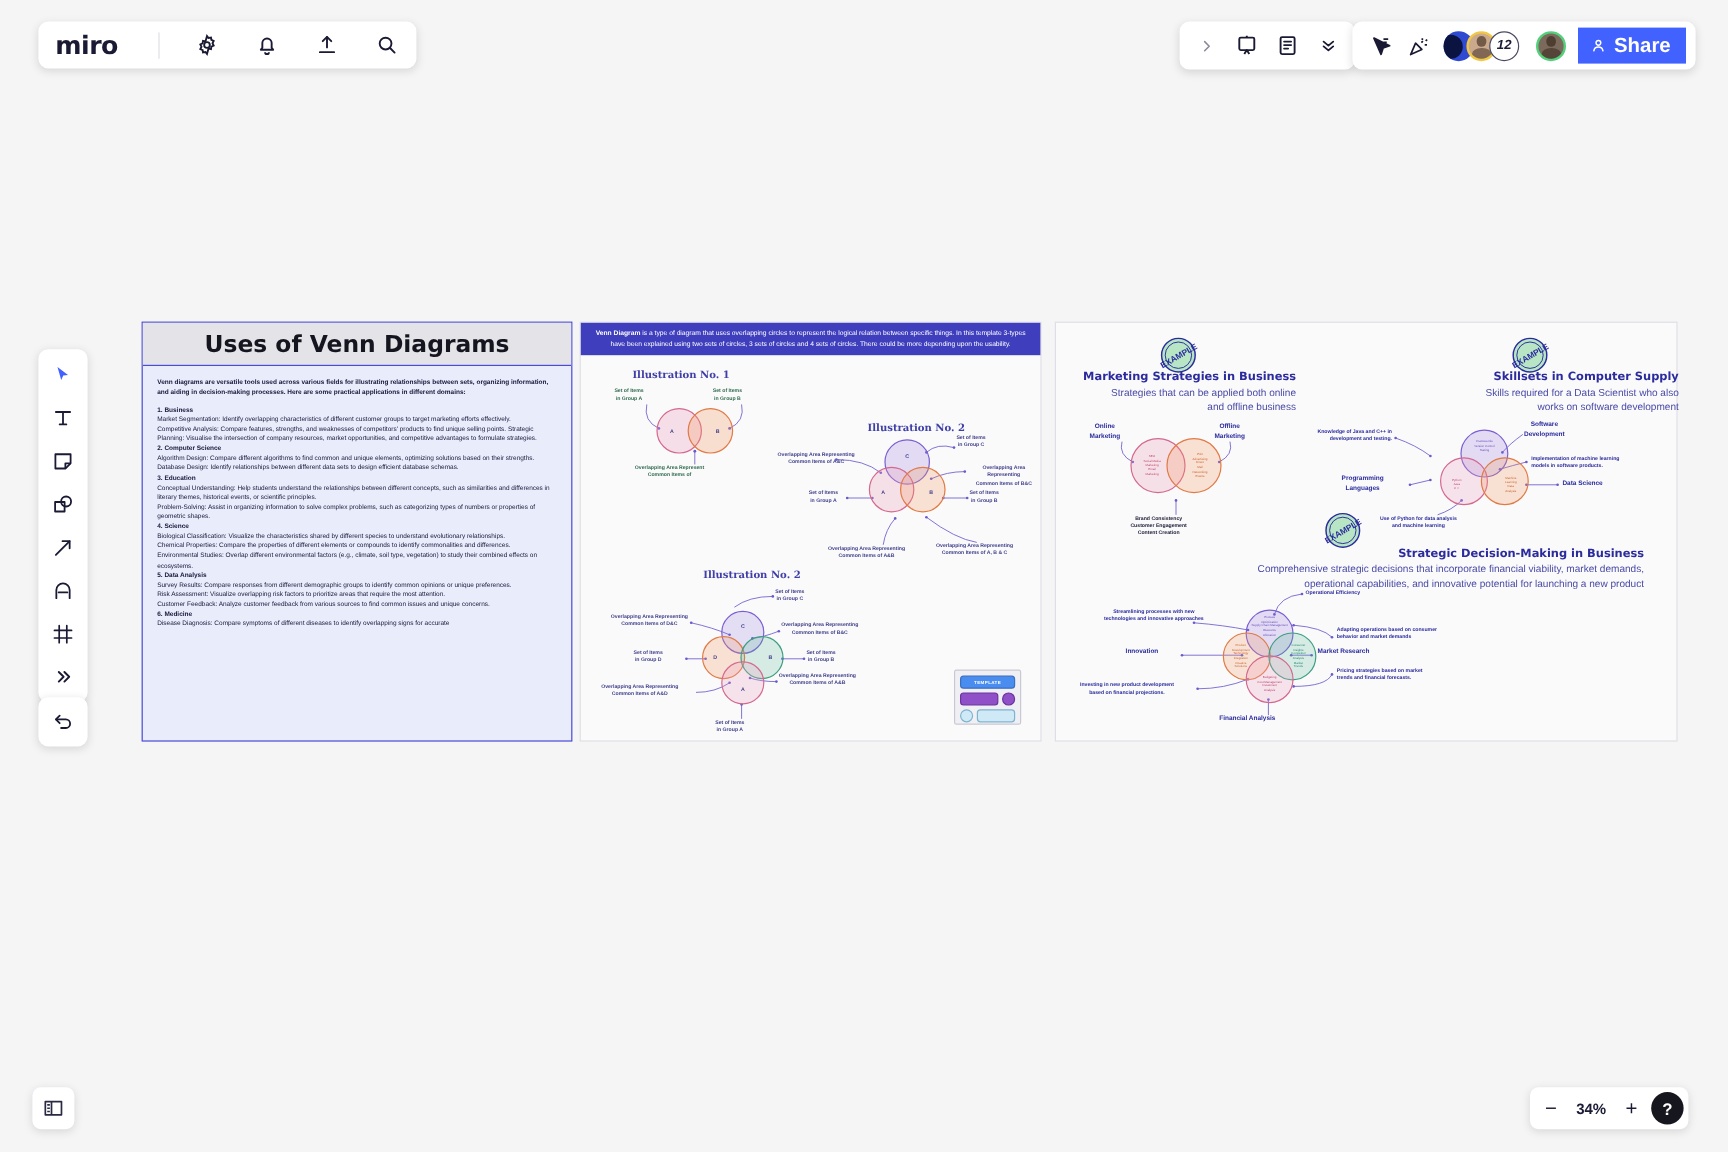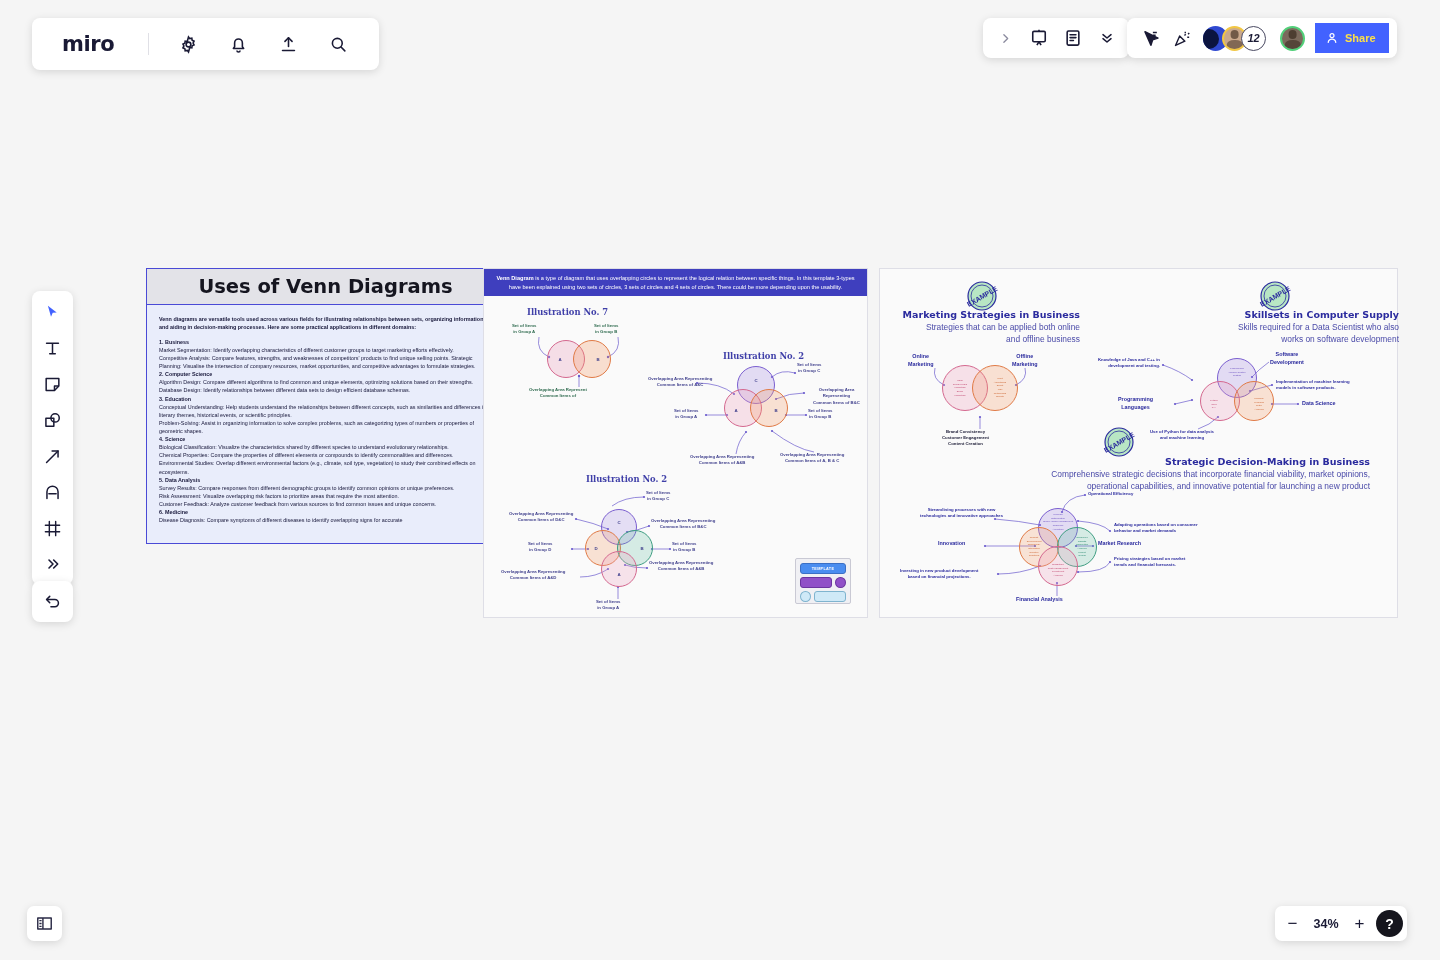--- a/index.html
+++ b/index.html
@@ -8,24 +8,24 @@
     width: 1440px; height: 960px;
     font-family: "Liberation Sans", sans-serif;
     background: #f5f5f5;
     overflow: hidden;
   }
   #canvas { position: relative; width: 1440px; height: 960px; background: #f5f5f5; }
 
   
   .topbar-left {
     position: absolute; left: 32px; top: 18px;
-    height: 52px; display: flex; align-items: center;
+    height: 39px; display: flex; align-items: center;
     background: #fff; border-radius: 8px;
     box-shadow: 0 2px 8px rgba(0,0,0,.13);
-    padding: 0 30px; gap: 28px;
+    padding: 0 14px; gap: 28px;
   }
   .miro-logo {
     font-family: "DejaVu Sans", sans-serif;
     font-size: 21px; font-weight: 700; color: #1a1a35;
     letter-spacing: -0.4px; padding-right: 6px;
   }
   .vdiv { width: 1px; height: 22px; background: #e0e0e6; }
   .tb-icon { width: 22px; height: 22px; display: flex; align-items: center; justify-content: center; cursor: pointer; }
   .tb-icon svg { display: block; }
 
@@ -67,23 +67,23 @@
   .av-face::before {
     content:""; position:absolute; left:50%; top:14%; transform:translateX(-50%);
     width: 42%; height: 42%; border-radius: 50%; background: rgba(40,25,15,.55);
   }
   .av-face::after {
     content:""; position:absolute; left:50%; bottom:-6%; transform:translateX(-50%);
     width: 78%; height: 48%; border-radius: 46% 46% 0 0; background: rgba(40,25,15,.45);
   }
   .share-btn {
     display: flex; align-items: center; gap: 6px;
-    background: #4262ff; color: #fde047;
+    background: #4262ff; color: #ffffff;
     border-radius: 0; height: 30px; padding: 0 13px 0 10px;
-    font-size: 11px; font-weight: 600; cursor: pointer;
+    font-size: 17px; font-weight: 600; cursor: pointer;
   }
 
   
   .tools {
     position: absolute; left: 32px; top: 291px;
     width: 41px; background: #fff; border-radius: 8px;
     box-shadow: 0 2px 8px rgba(0,0,0,.13);
     padding: 8px 0; display: flex; flex-direction: column; align-items: center; gap: 10px;
   }
   .tool {
@@ -117,22 +117,22 @@
     width: 27px; height: 27px; border-radius: 50%; background: #16161e; color: #fff;
     display: flex; align-items: center; justify-content: center;
     font-size: 14px; font-weight: 700; cursor: pointer;
   }
 
   
   .board { position: absolute; }
 
   
   #panel-text {
-    left: 118px; top: 268px; width: 359px; height: 276px;
-    background: #e9edfb; border: 1.5px solid #4a4ad6; margin-left: 28px;
+    left: 118px; top: 268px; width: 359px; height: 350px;
+    background: #e9edfb; border: 1.5px solid #4a4ad6;
   }
   .doc-title-bar {
     background: #e3e3e8; border-bottom: 1.5px solid #4a4ad6;
     height: 36px; display: flex; align-items: center; justify-content: center;
   }
   .doc-title { font-size: 19.5px; font-weight: 700; color: #15151f; font-family: "DejaVu Sans", sans-serif; }
   .doc-body { padding: 10px 12px; }
   .doc-intro {
     font-size: 5.4px; font-weight: 700; color: #17173a; line-height: 1.55; margin-bottom: 6px;
   }
@@ -404,21 +404,21 @@
         <div class="doc-p" style="white-space:pre-line">Disease Diagnosis: Compare symptoms of different diseases to identify overlapping signs for accurate</div>
       </div>
     </div>
   </div>
 
   <div class="board" id="panel-illus">
     <div class="banner">
       <b>Venn Diagram</b><span> is a type of diagram that uses overlapping circles to represent the logical relation between specific things. In this template 3-types have been explained using two sets of circles, 3 sets of circles and 4 sets of circles. There could be more depending upon the usability.</span>
     </div>
 
-    <div class="illus-title" style="left:43px; top:38px;">Illustration No. 7</div>
+    <div class="illus-title" style="left:43px; top:38px;">Illustration No. 1</div>
     <svg class="connector" style="left:0;top:0;width:385px;height:350px;">
       <path d="M55 68 Q52 82 65 88" stroke="#6a5acd" stroke-width=".7" fill="none"></path>
       <path d="M134 68 Q137 82 124 88" stroke="#6a5acd" stroke-width=".7" fill="none"></path>
       <path d="M95 118 L95 107" stroke="#6a5acd" stroke-width=".7" fill="none"></path>
       <circle cx="65" cy="88" r="1.2" fill="#6a5acd"></circle>
       <circle cx="124" cy="88" r="1.2" fill="#6a5acd"></circle>
       <circle cx="95" cy="107" r="1.2" fill="#6a5acd"></circle>
     </svg>
     <div class="circ" style="left:63px; top:71px; width:38px; height:38px; background:rgba(236,158,188,.30); border:.8px solid #d4688f;"></div>
     <div class="circ" style="left:89px; top:71px; width:38px; height:38px; background:rgba(244,150,96,.28); border:.8px solid #e07a46;"></div>
@@ -636,21 +636,21 @@
 
     <svg class="stamp" style="left:222px; top:156px;">
       <g transform="translate(17,17)">
         <circle r="14" fill="#b8e6c4" stroke="#2b2b9e" stroke-width="1.2"></circle>
         <circle r="11" fill="none" stroke="#2b2b9e" stroke-width=".8"></circle>
         <text transform="rotate(-30)" text-anchor="middle" y="3" font-size="7" font-weight="700" fill="#2b2b9e" font-family="Liberation Sans, sans-serif">EXAMPLE</text>
       </g>
     </svg>
     <div class="ex-head" style="left:30px; top:187px; width:460px;">
       <div class="ex-title">Strategic Decision-Making in Business</div>
-      <div class="ex-sub" style="white-space:pre-line">Comprehensive strategic decisions that incorporate financial viability, market opinions,
+      <div class="ex-sub" style="white-space:pre-line">Comprehensive strategic decisions that incorporate financial viability, market demands,
 operational capabilities, and innovative potential for launching a new product</div>
     </div>
     <svg class="connector" style="left:0;top:0;width:519px;height:350px;">
       <path d="M205 226 Q186 228 182 243" stroke="#6a5acd" stroke-width=".7" fill="none"></path>
       <path d="M115 250 Q140 252 160 256" stroke="#6a5acd" stroke-width=".7" fill="none"></path>
       <path d="M198 252 Q222 254 230 262" stroke="#6a5acd" stroke-width=".7" fill="none"></path>
       <path d="M105 277 L155 277" stroke="#6a5acd" stroke-width=".7" fill="none"></path>
       <path d="M213 277 L196 277" stroke="#6a5acd" stroke-width=".7" fill="none"></path>
       <path d="M198 303 Q225 303 230 293" stroke="#6a5acd" stroke-width=".7" fill="none"></path>
       <path d="M118 305 Q140 305 160 297" stroke="#6a5acd" stroke-width=".7" fill="none"></path>

